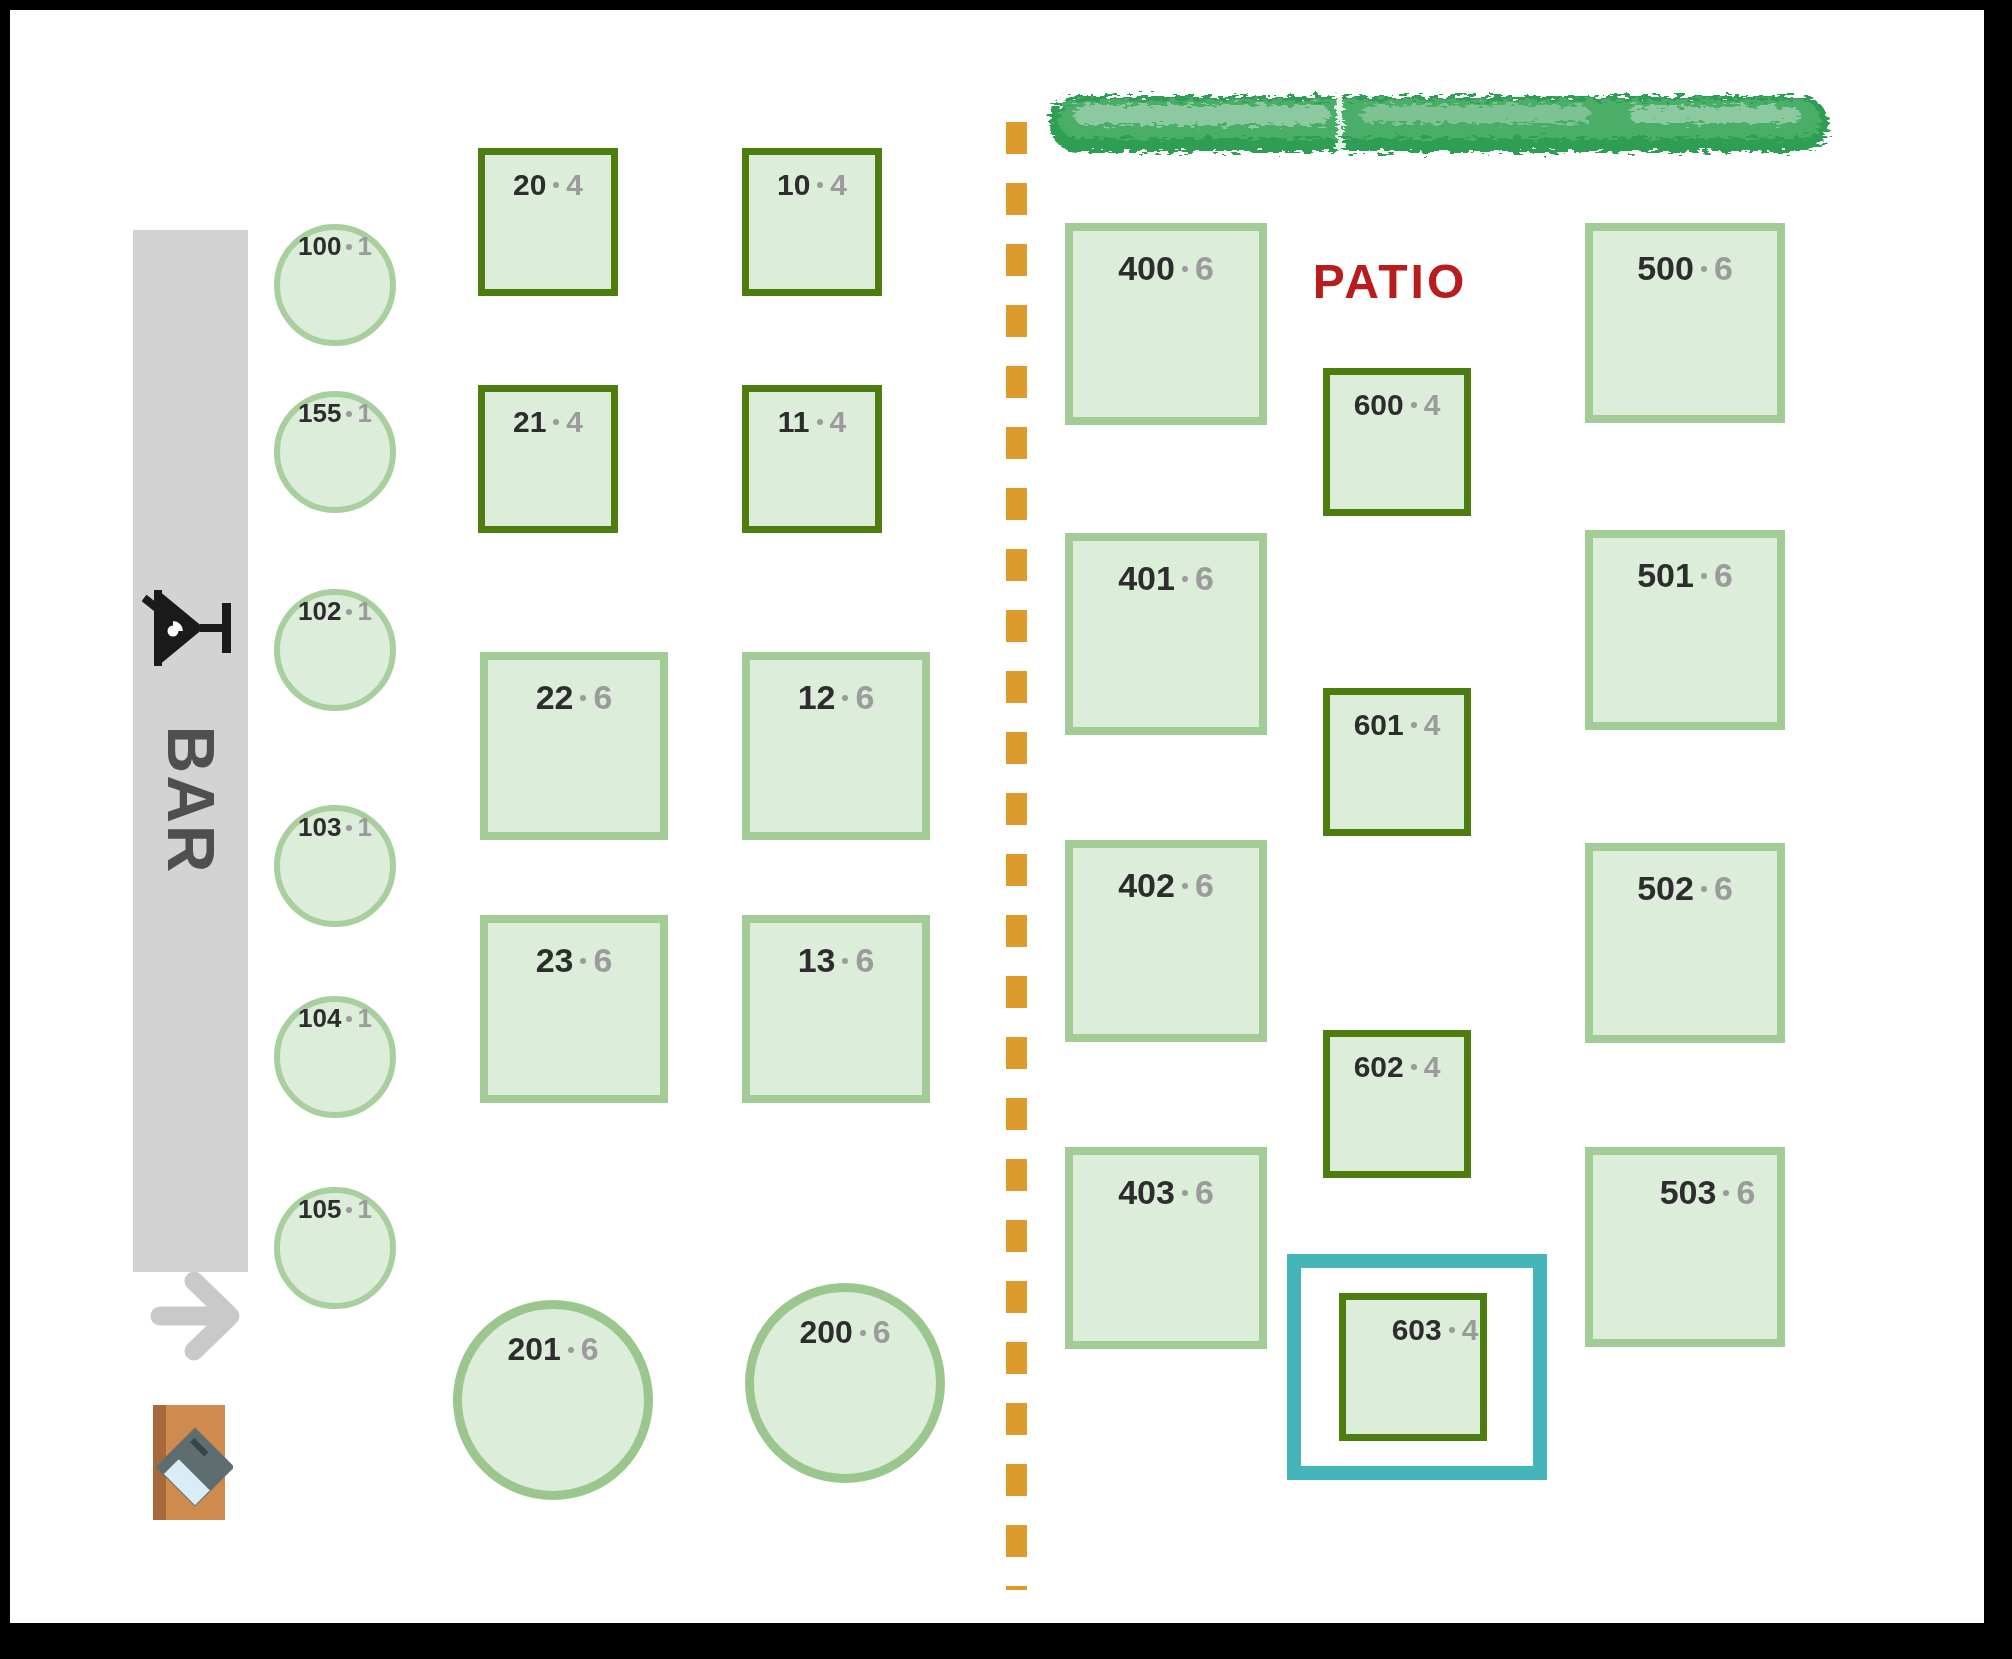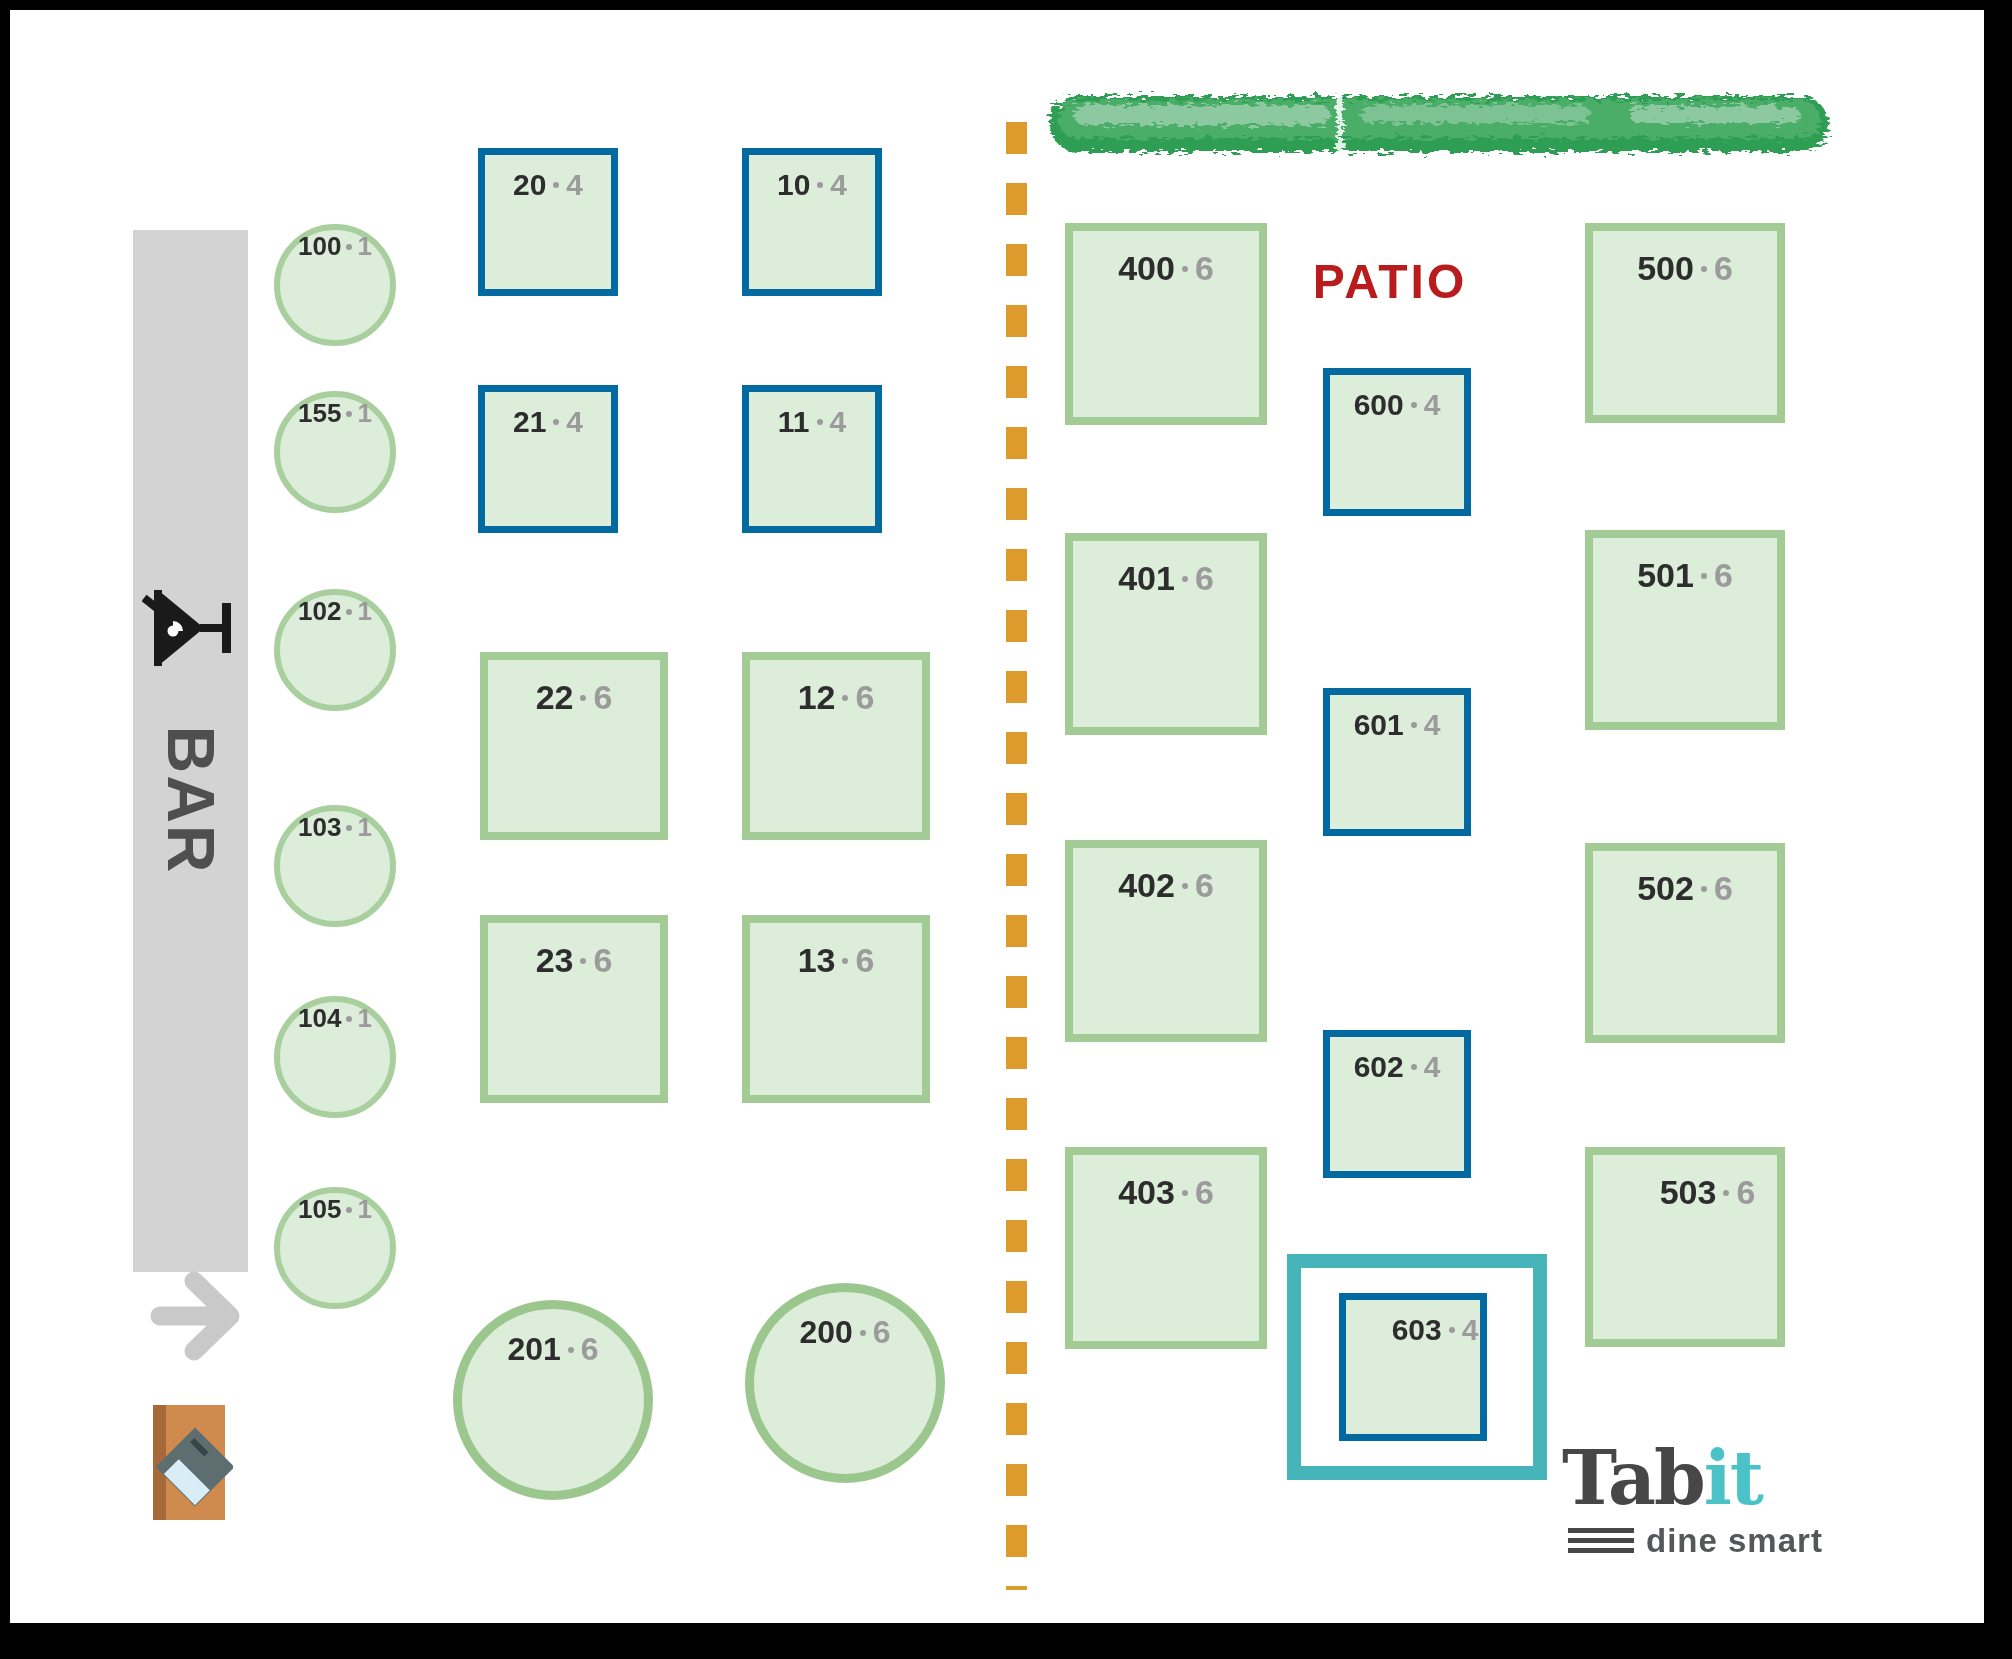--- a/index.html
+++ b/index.html
@@ -9,21 +9,21 @@
   }
   .canvas{
     position:absolute;left:10px;top:10px;width:1974px;height:1613px;
     background:#ffffff;overflow:hidden;
   }
   
   .table{
     position:absolute;box-sizing:border-box;background:#dcedda;
     display:flex;justify-content:center;align-items:flex-start;
   }
-  .sq-small{border:7px solid #0369a1;}
+  .sq-small{border:7px solid #4d7c0f;}
   .sq-large{border:8px solid #a3cb96;}
   .stool{border:6px solid #a9cf9e;border-radius:50%;}
   .round-large{border:9px solid #9bc78e;border-radius:50%;}
   .label{font-weight:bold;display:flex;align-items:center;gap:7px;white-space:nowrap;}
   .sq-small .label{margin-top:13px;font-size:30px;}
   .sq-large .label{margin-top:18px;font-size:34px;}
   .stool .label{margin-top:1px;font-size:26px;gap:5px;}
   .round-large .label{margin-top:22px;font-size:32px;}
   .label .num{color:#2d2d2d;}
   .label .dot{width:6px;height:6px;border-radius:50%;background:#9b9b9b;flex:0 0 auto;}
@@ -327,27 +327,14 @@
       </div>
       <div class="table sq-large" style="left: 1575px; top: 1137px; width: 200px; height: 200px; padding-left: 45px;">
         <span class="label">
           <span class="num">503</span>
           <span class="dot"></span>
           <span class="seats">6</span>
         </span>
       </div>
     </div>
 
-  <div class="logo">
-    <div class="brand">
-      <span class="b1">Tab</span><span class="b2">it</span>
-    </div>
-    <div class="tagrow">
-      <span class="lines">
-          <i></i>
-          <i></i>
-          <i></i>
-        </span>
-      <span class="tagline">dine smart</span>
-    </div>
-  </div>
 
 </div>
 
 </body></html>

